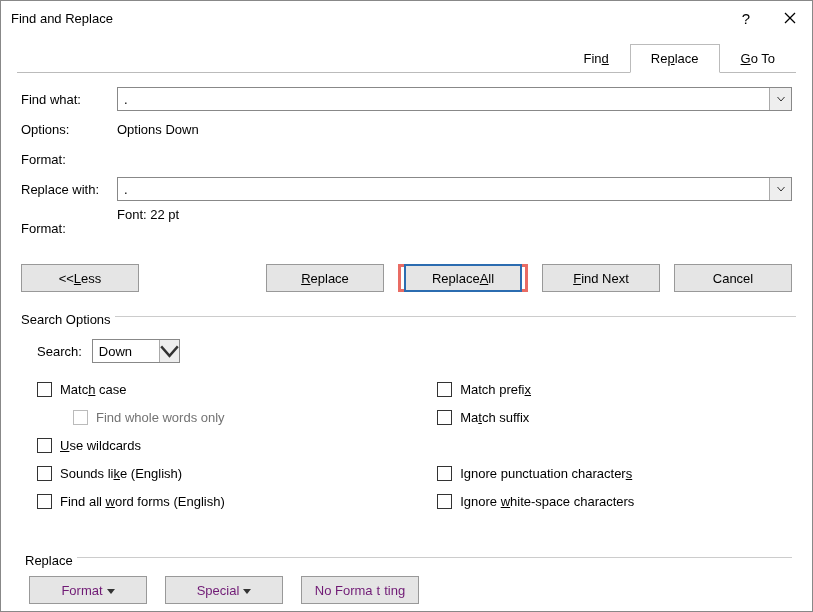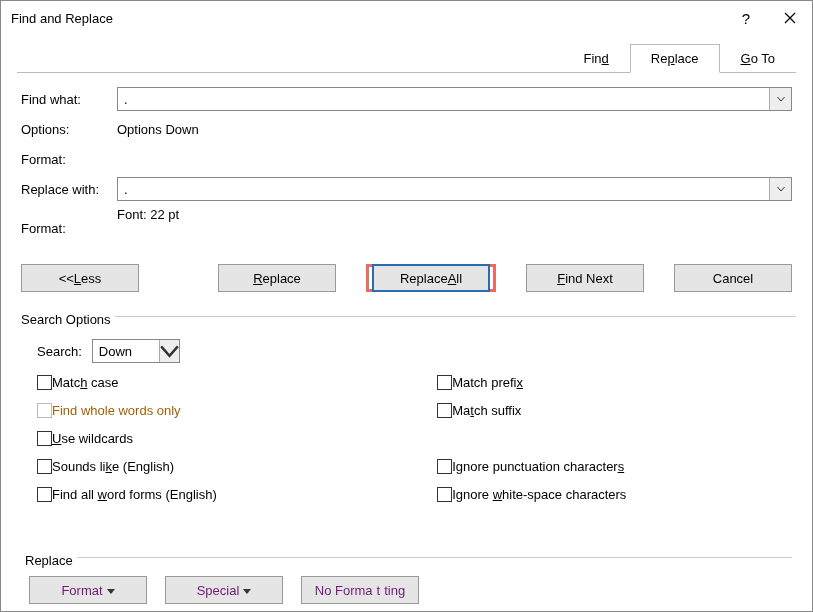--- a/index.html
+++ b/index.html
@@ -19,43 +19,43 @@
 
   .form { padding: 14px 4px 0 4px; }
   .row { display: flex; align-items: center; margin-bottom: 6px; min-height: 24px; }
   .label { width: 96px; color: #000; }
   .combo { flex: 1; display: flex; border: 1px solid #888; height: 24px; }
   .combo input { flex: 1; border: none; outline: none; padding: 0 6px; font-size: 13px; }
   .combo .dropbtn { width: 22px; display: flex; align-items: center; justify-content: center; border-left: 1px solid #aaa; background: #eee; }
   .combo .dropbtn svg { width: 8px; height: 6px; }
   .infoval { color: #000; }
 
-  .btnrow { display: flex; justify-content: space-between; gap: 30px; padding: 22px 4px 0 4px; }
+  .btnrow { display: flex; justify-content: space-between; gap: 14px; padding: 22px 4px 0 4px; }
   .btn { width: 118px; height: 28px; border: 1px solid #999; background: #e5e5e5; display: flex; align-items: center; justify-content: center; color: #000; }
   .btn .u { text-decoration: underline; }
   .btn.less { margin-right: auto; }
   .btn.highlight-wrap { padding: 3px; border: 3px solid #e96c64; width: auto; background: transparent; }
   .btn.highlight-wrap .hl-inner { width: 118px; height: 28px; border: 2px solid #2b6cb0; background: #e5e5e5; display: flex; align-items: center; justify-content: center; }
 
   .section-label { padding: 8px 4px 2px 4px; color: #000; }
   .hr-thin-container { display: flex; align-items: center; }
   .hr-thin { flex: 1; border-top: 1px solid #ccc; margin-left: 0; }
 
   .searchsel { display: flex; align-items: center; gap: 10px; padding: 10px 4px 12px 20px; }
   .searchsel .label2 { }
   .sel { display: flex; border: 1px solid #888; height: 24px; width: 88px; }
   .sel .selval { flex: 1; padding: 0 6px; display: flex; align-items: center; }
   .sel .dropbtn { width: 20px; display: flex; align-items: center; justify-content: center; border-left: 1px solid #aaa; background: #eee; }
 
   .cols { display: flex; padding: 0 4px 0 20px; }
   .col { flex: 1; }
   .col.right { padding-left: 6px; flex: 0.9; }
-  .chk { display: flex; height: 28px; }
+  .chk { display: flex; align-items: center; gap: 8px; height: 28px; }
   .chk .box { width: 15px; height: 15px; border: 1px solid #333; background: #fff; }
-  .chk.disabled { color: #a16207; }
+  .chk.disabled { color: #737373; margin-left: 36px; }
   .chk.disabled .box { border-color: #bbb; }
   .chk .u { text-decoration: underline; }
   .spacer-block { height: 28px; }
 
   .bottom { padding: 30px 4px 0 4px; }
   .bottom .btnrow2 { display: flex; gap: 18px; padding: 6px 0 0 8px; }
   .smbtn { width: 118px; height: 28px; border: 1px solid #999; background: #e5e5e5; display: flex; align-items: center; justify-content: center; gap: 4px; color: #701a75; }
   .smbtn .caret svg { width: 8px; height: 6px; }
 </style>
 </head>

